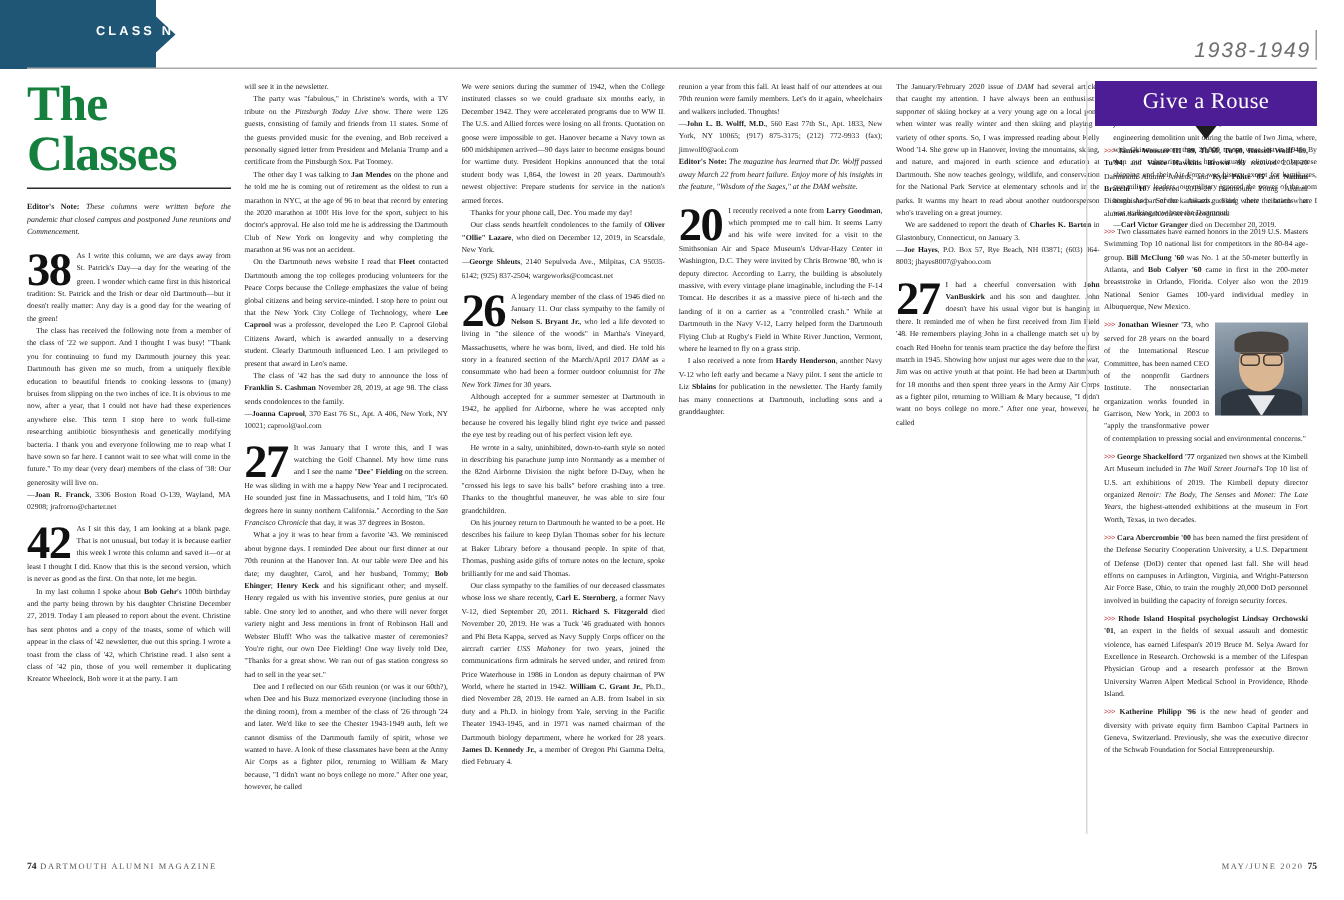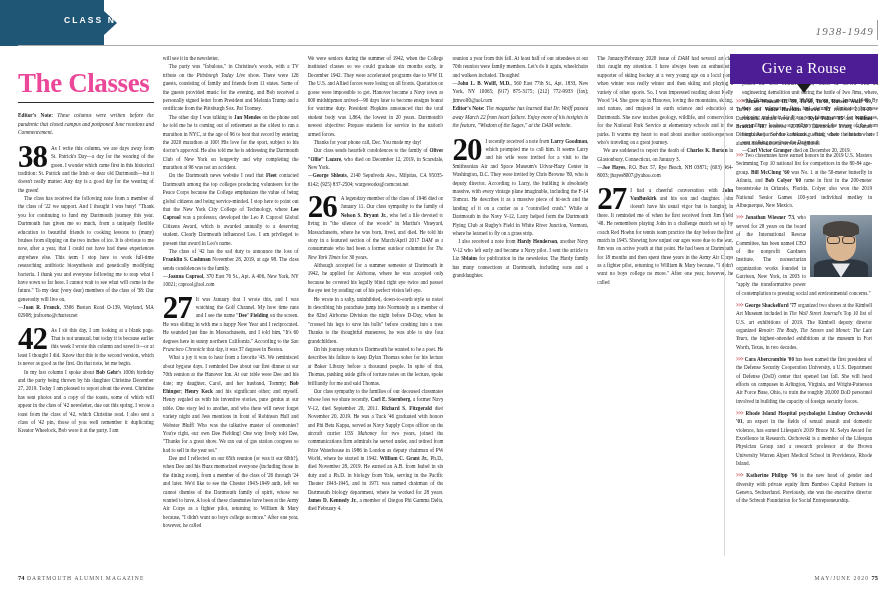--- a/index.html
+++ b/index.html
@@ -22,22 +22,22 @@
     border-top:12px solid transparent;border-bottom:12px solid transparent;
     border-left:13px solid #1f5575;
   }
   .kicker-label{
     position:absolute;left:16px;top:15px;
     font-family:"Liberation Sans",sans-serif;
     font-size:8.5px;font-weight:bold;letter-spacing:2.1px;color:#ffffff;margin-left:48px;
   }
   .era{
     position:absolute;right:22px;top:25px;
-    font-family:Liberation Serif, serif;
-    font-style:italic;font-size:11px;letter-spacing:1.2px;color:#6d6d6d;
+    font-family:Liberation Sans, sans-serif;
+    font-style:italic;font-size:14px;letter-spacing:1.2px;color:#6d6d6d;
   }
   .era-rule{
     position:absolute;right:18px;top:20px;width:1px;height:20px;background:#9a9a9a;
   }
   .masthead-rule{
     position:absolute;left:18px;right:18px;top:45px;height:1px;background:#aaaaaa;
   }
 
   
   .body-wrap{position:absolute;left:18px;top:54px;right:18px;bottom:44px;}
@@ -49,22 +49,22 @@
   }
   .col{position:relative;overflow:hidden;}
   .col.rule:before{
     content:"";position:absolute;left:-5px;top:0;bottom:0;width:1px;
     background:#d8d8d8;
   }
 
   
   .section-title{
     font-family:"Liberation Serif",serif;
-    font-size:27px;line-height:1;letter-spacing:-0.4px;
-    margin:16px 0 5px 0;color:#ec4899;
+    font-size:33px;line-height:1;letter-spacing:-0.4px;
+    margin:0 0 5px 0;color:#15803d;
   }
   .title-rule{height:1px;background:#2b2b2b;margin-bottom:8px;}
 
   .ednote{
     font-size:5.3px;line-height:1.62;text-align:justify;
     font-style:italic;margin-bottom:7px;color:#222;
   }
   .ednote b{font-style:normal;font-weight:bold;}
 
   

